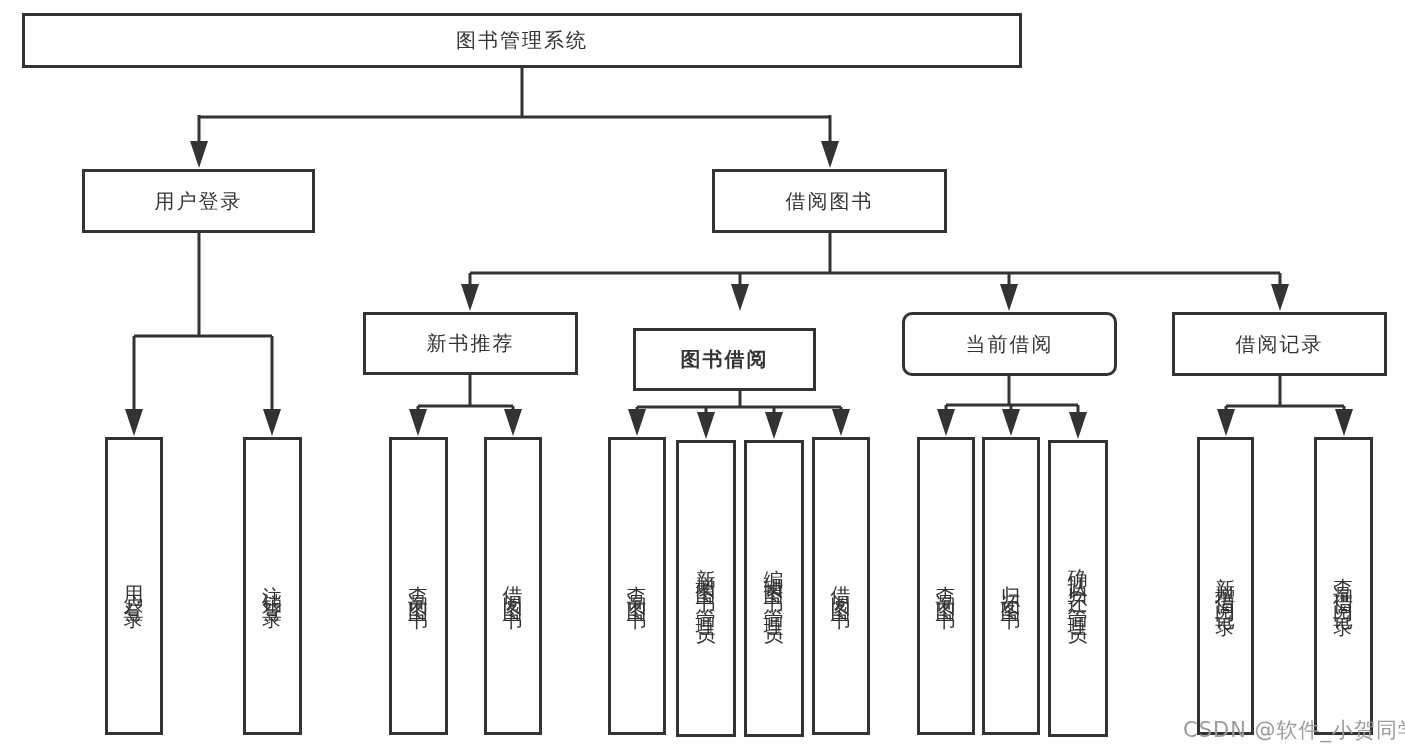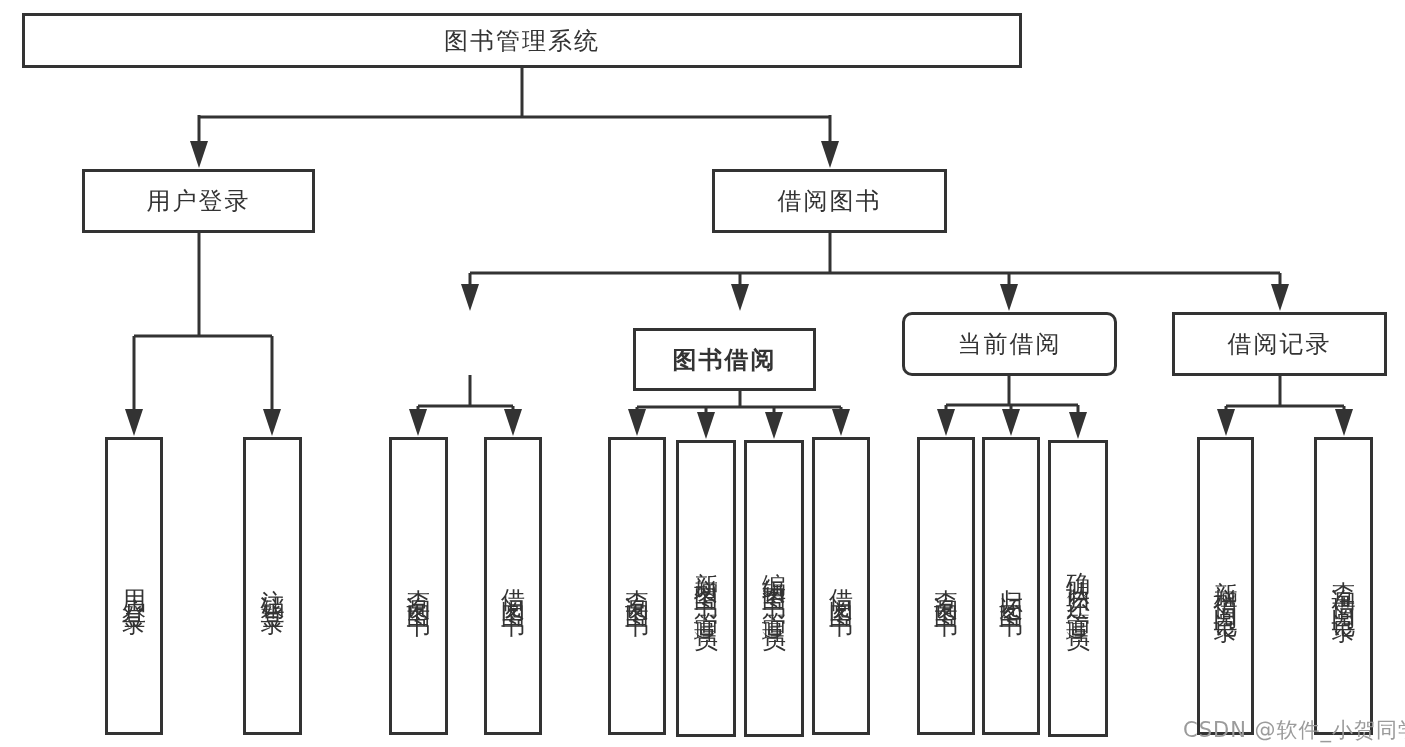--- a/index.html
+++ b/index.html
@@ -13,21 +13,21 @@
   }
   .node {
     position: absolute;
     box-sizing: border-box;
     background: #ffffff;
     border: 3px solid #333333;
     color: #333333;
     display: flex;
     align-items: center;
     justify-content: center;
-    font-size: 24px;
+    font-size: 20px;
     letter-spacing: 2px;
     white-space: nowrap;
   }
   .leaf {
     writing-mode: vertical-rl;
     text-orientation: mixed;
     letter-spacing: 8px;
     white-space: normal;
     line-height: 1;
     padding: 4px 0;
@@ -135,20 +135,21 @@
       <line x1="1344" y1="406" x2="1344" y2="418"></line>
       <path class="arrow" d="M1344 436 L1335 409 L1353 409 Z"></path>
     </g>
   </svg>
 
   <div class="node" style="left:22px; top:13px; width:1000px; height:55px;">图书管理系统</div>
 
   <div class="node" style="left:82px; top:169px; width:233px; height:64px;">用户登录</div>
   <div class="node" style="left:712px; top:169px; width:235px; height:64px;">借阅图书</div>
 
+  <div class="node" style="left:363px; top:312px; width:215px; height:63px;">新书推荐</div>
   <div class="node" style="left:633px; top:328px; width:183px; height:63px;font-weight:bold;">图书借阅</div>
   <div class="node" style="left:902px; top:312px; width:215px; height:64px;border-radius:10px;">当前借阅</div>
   <div class="node" style="left:1172px; top:312px; width:215px; height:64px;">借阅记录</div>
 
   <div class="node leaf" style="left:105px; top:437px; width:58px; height:298px;">用户登录</div>
   <div class="node leaf" style="left:243px; top:437px; width:59px; height:298px;">注销登录</div>
 
   <div class="node leaf" style="left:389px; top:437px; width:59px; height:298px;">查询图书</div>
   <div class="node leaf" style="left:484px; top:437px; width:58px; height:298px;">借阅图书</div>
 

